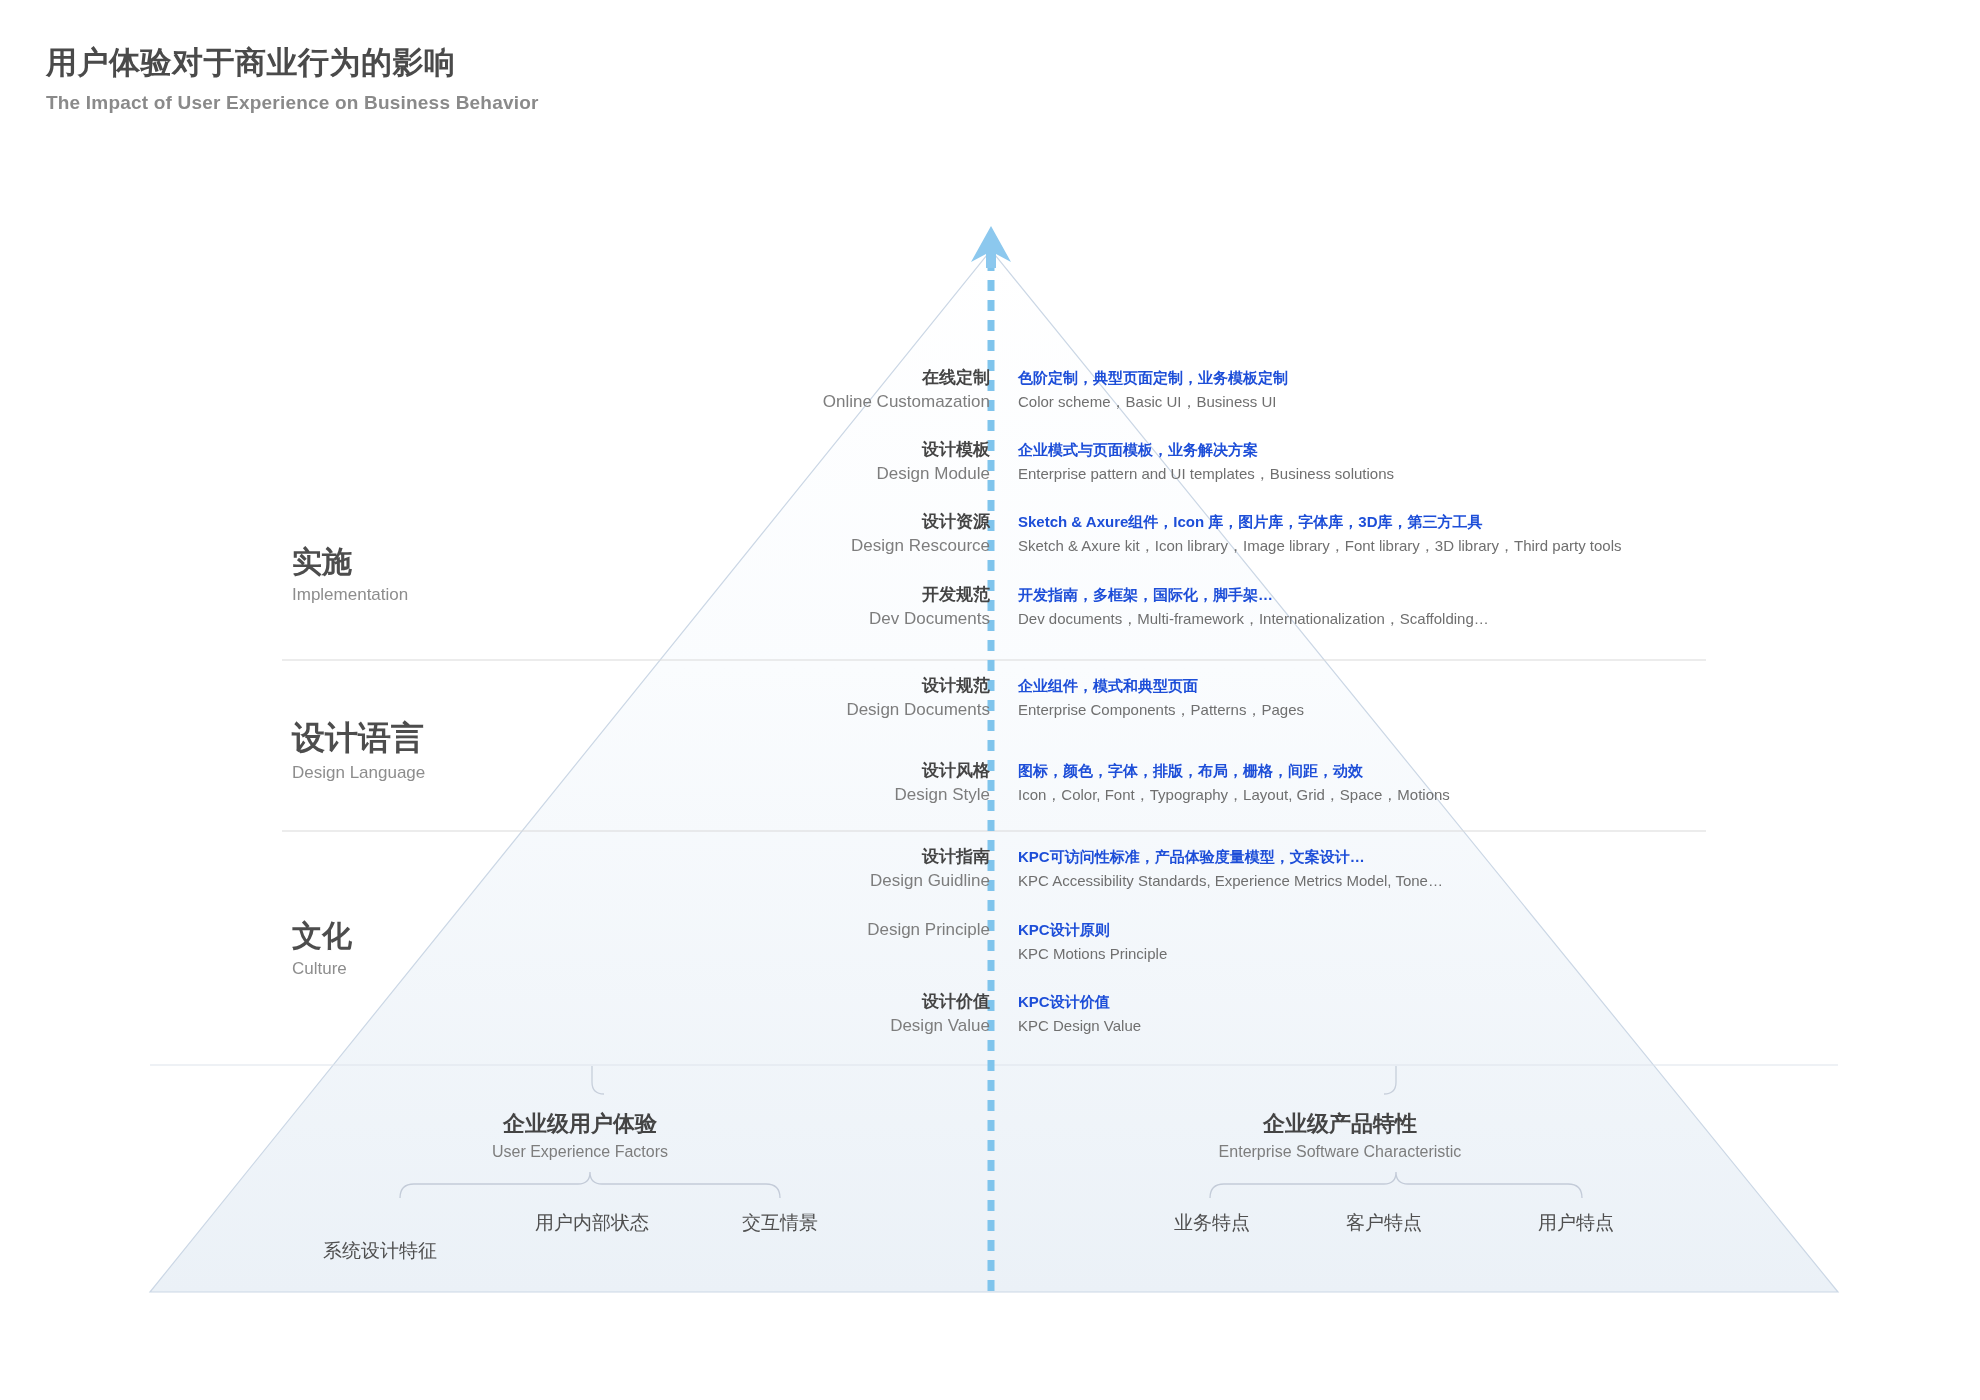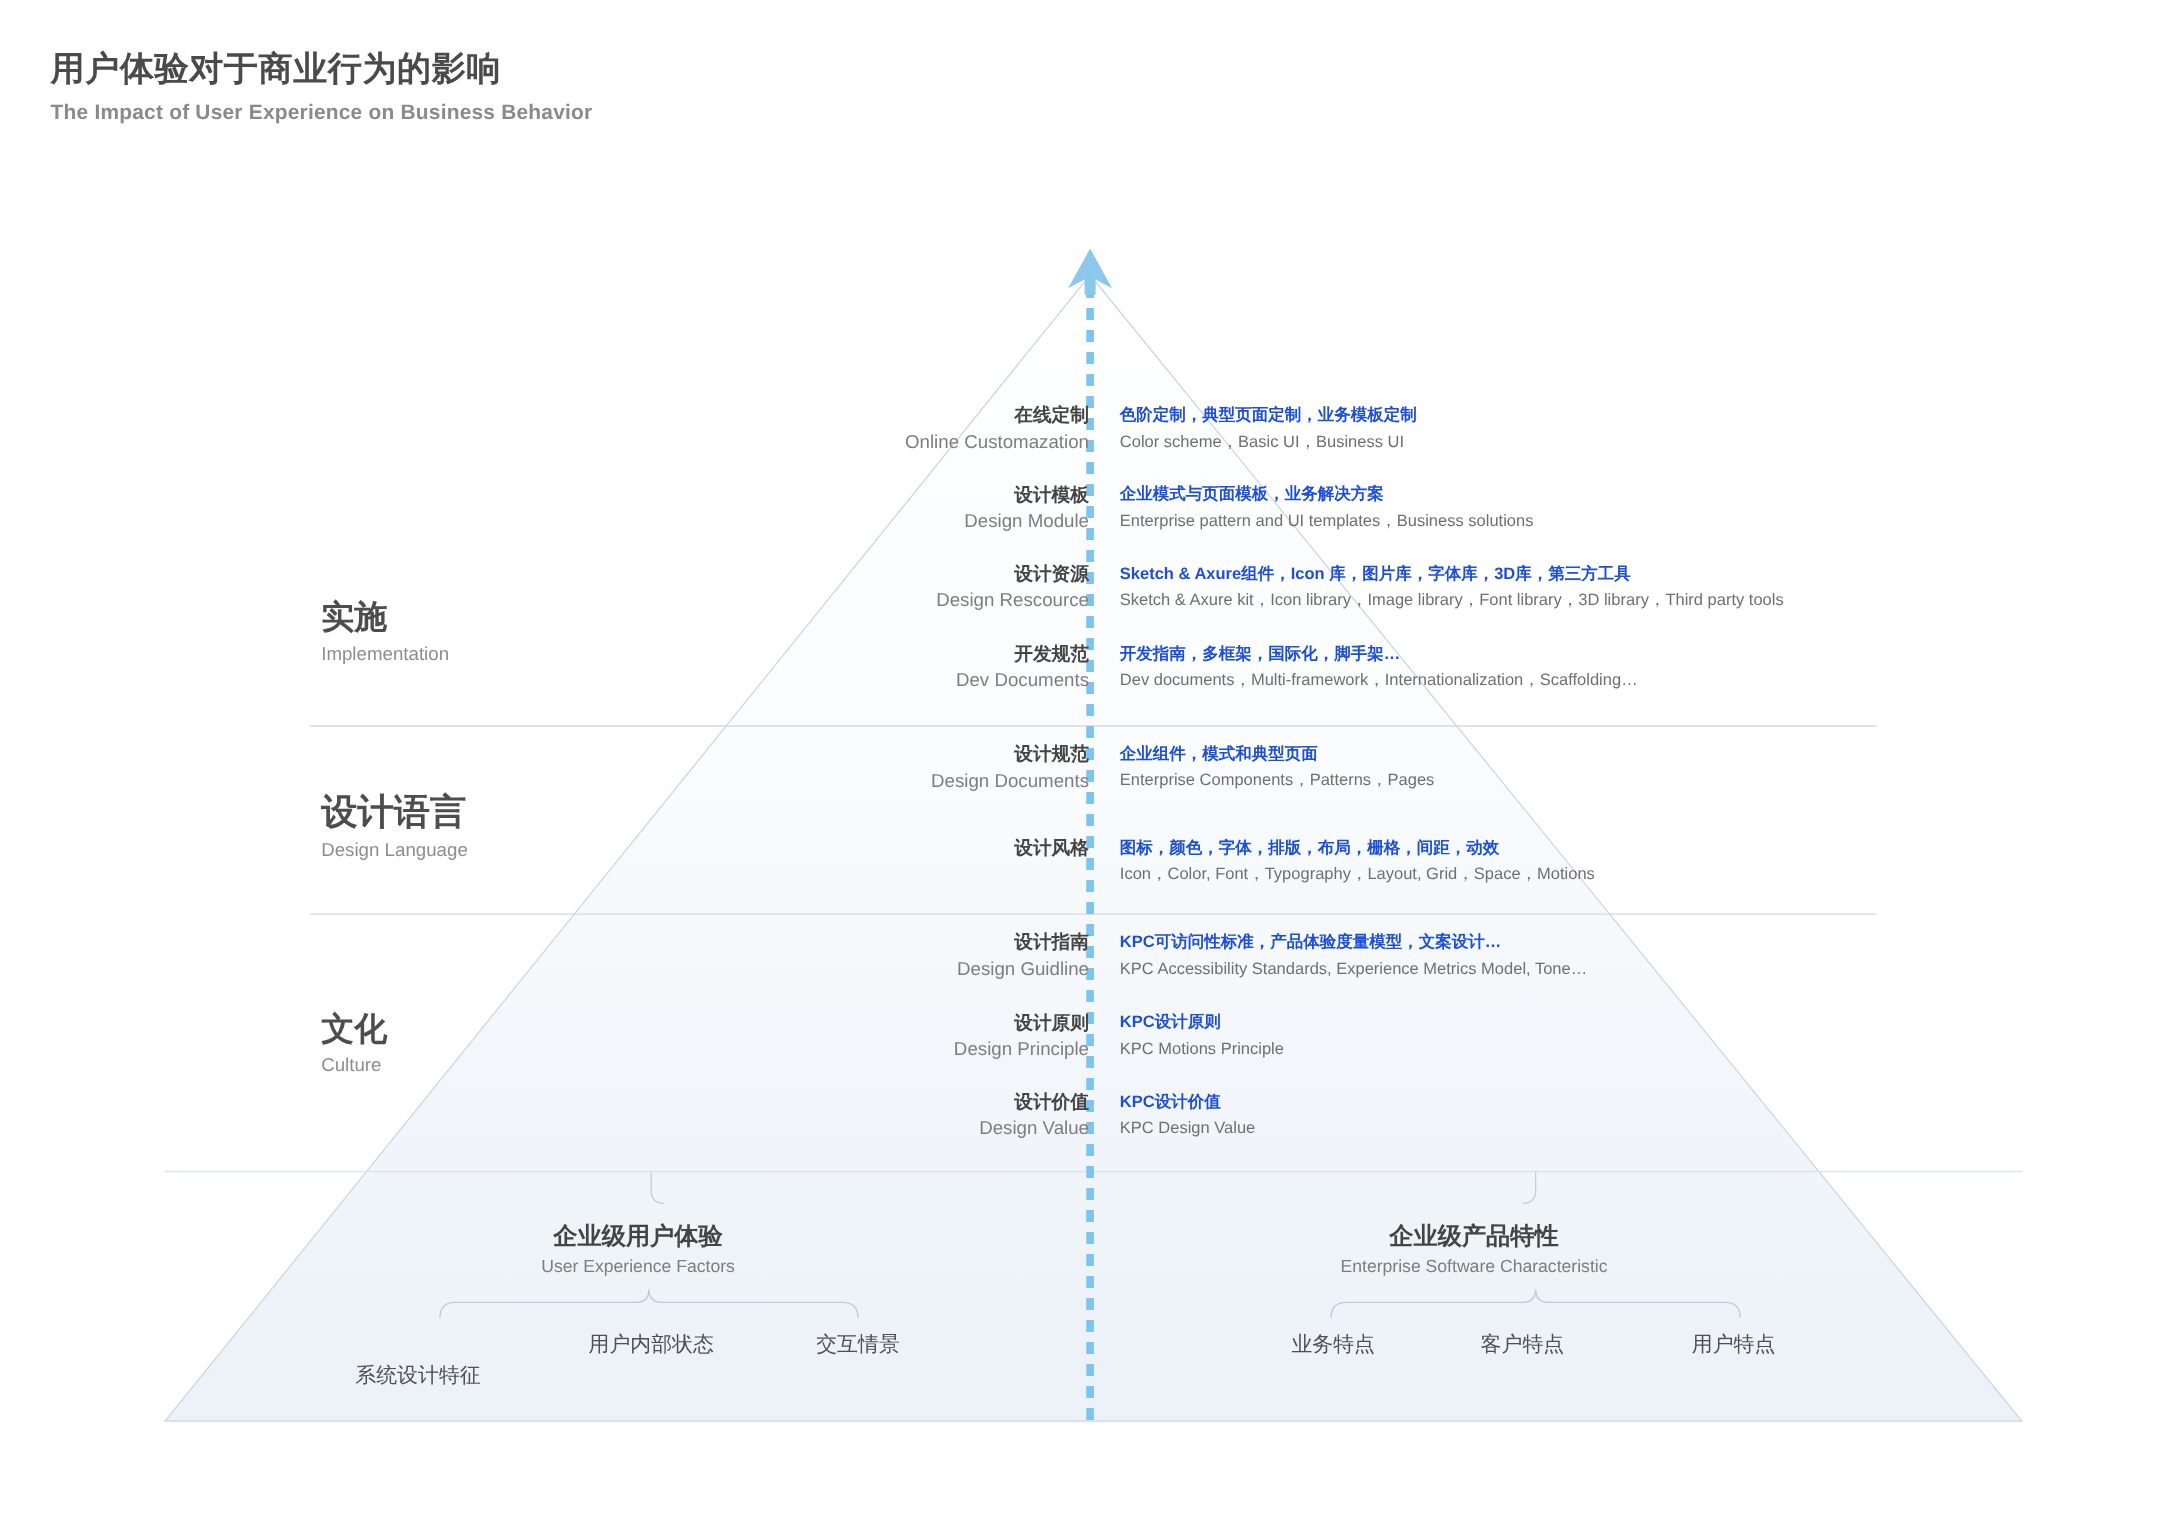--- a/index.html
+++ b/index.html
@@ -274,41 +274,41 @@
   </div>
   <div class="right">
     <div class="d-cn">企业组件，模式和典型页面</div>
     <div class="d-en">Enterprise Components，Patterns，Pages</div>
   </div>
 </div>
 
 <div class="row" style="top:759px;">
   <div class="left">
     <div class="r-cn">设计风格</div>
+    <div class="r-en">Design Style</div>
   </div>
   <div class="right">
     <div class="d-cn">图标，颜色，字体，排版，布局，栅格，间距，动效</div>
     <div class="d-en">Icon，Color, Font，Typography，Layout, Grid，Space，Motions</div>
   </div>
 </div>
 
 <div class="row" style="top:845px;">
   <div class="left">
     <div class="r-cn">设计指南</div>
     <div class="r-en">Design Guidline</div>
   </div>
   <div class="right">
     <div class="d-cn">KPC可访问性标准，产品体验度量模型，文案设计…</div>
     <div class="d-en">KPC Accessibility Standards, Experience Metrics Model, Tone…</div>
   </div>
 </div>
 
 <div class="row" style="top:918px;">
   <div class="left">
-    <div class="r-cn">设计原则</div>
     <div class="r-en">Design Principle</div>
   </div>
   <div class="right">
     <div class="d-cn">KPC设计原则</div>
     <div class="d-en">KPC Motions Principle</div>
   </div>
 </div>
 
 <div class="row" style="top:990px;">
   <div class="left">

